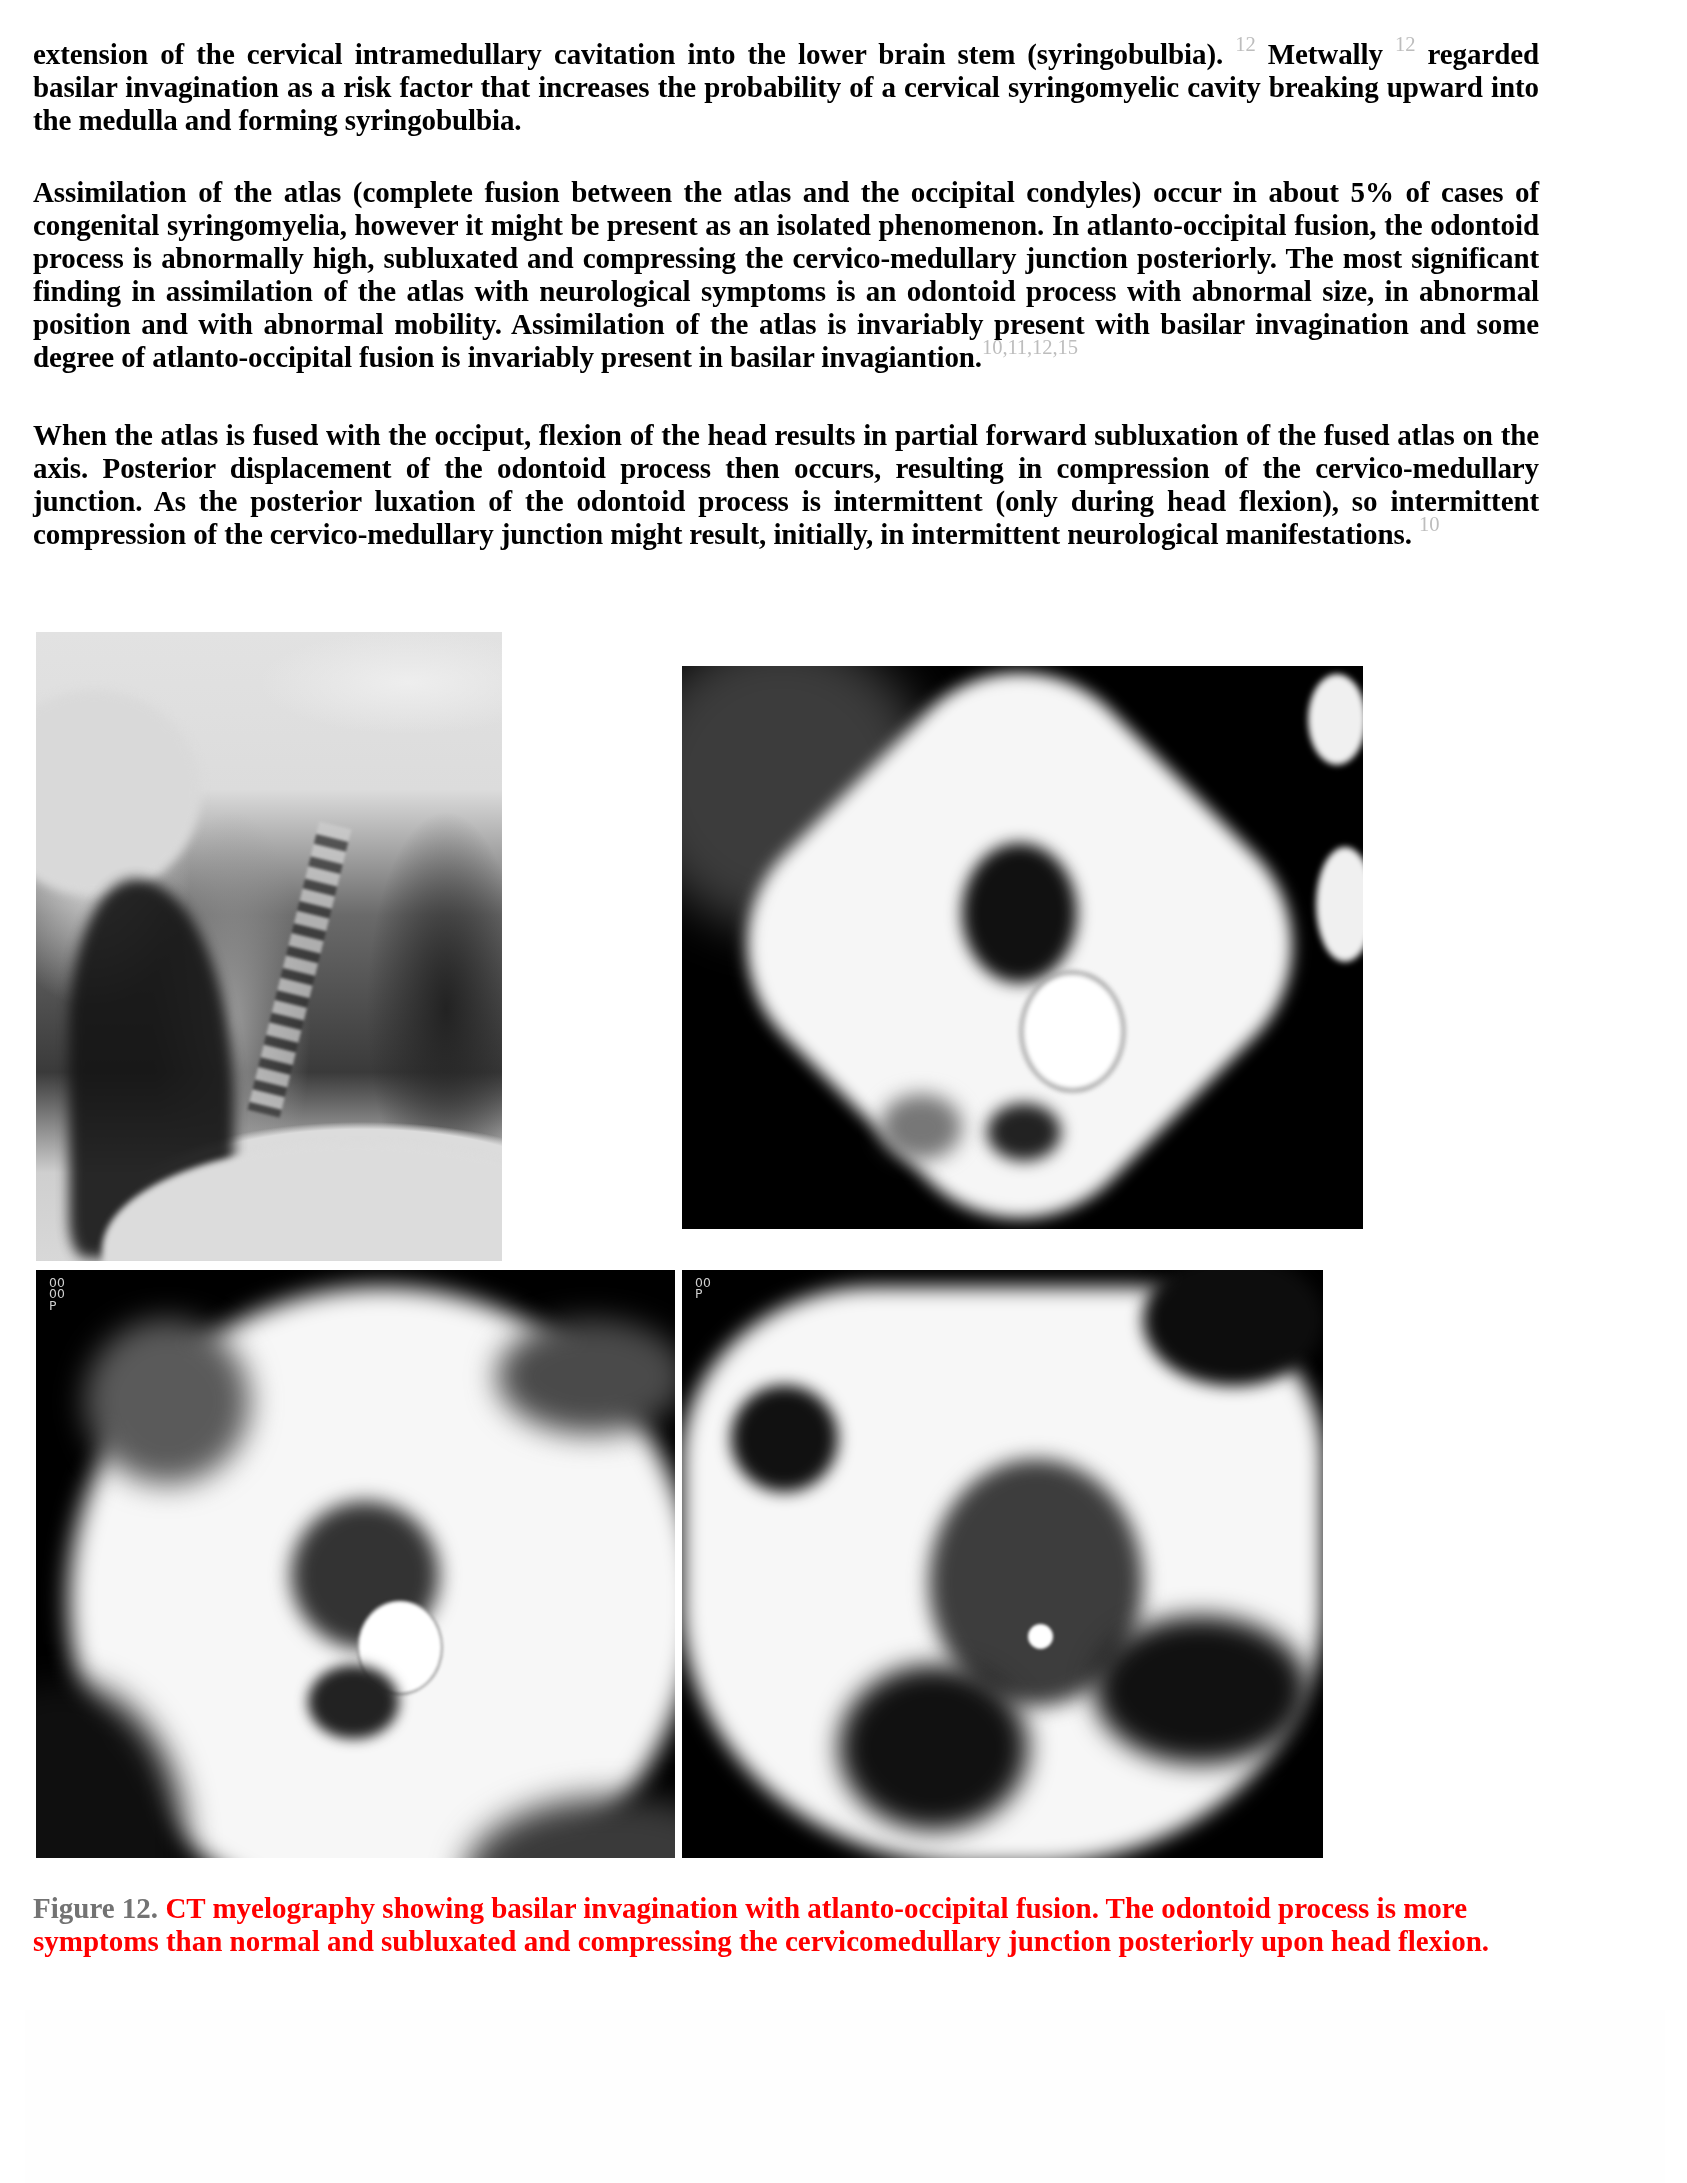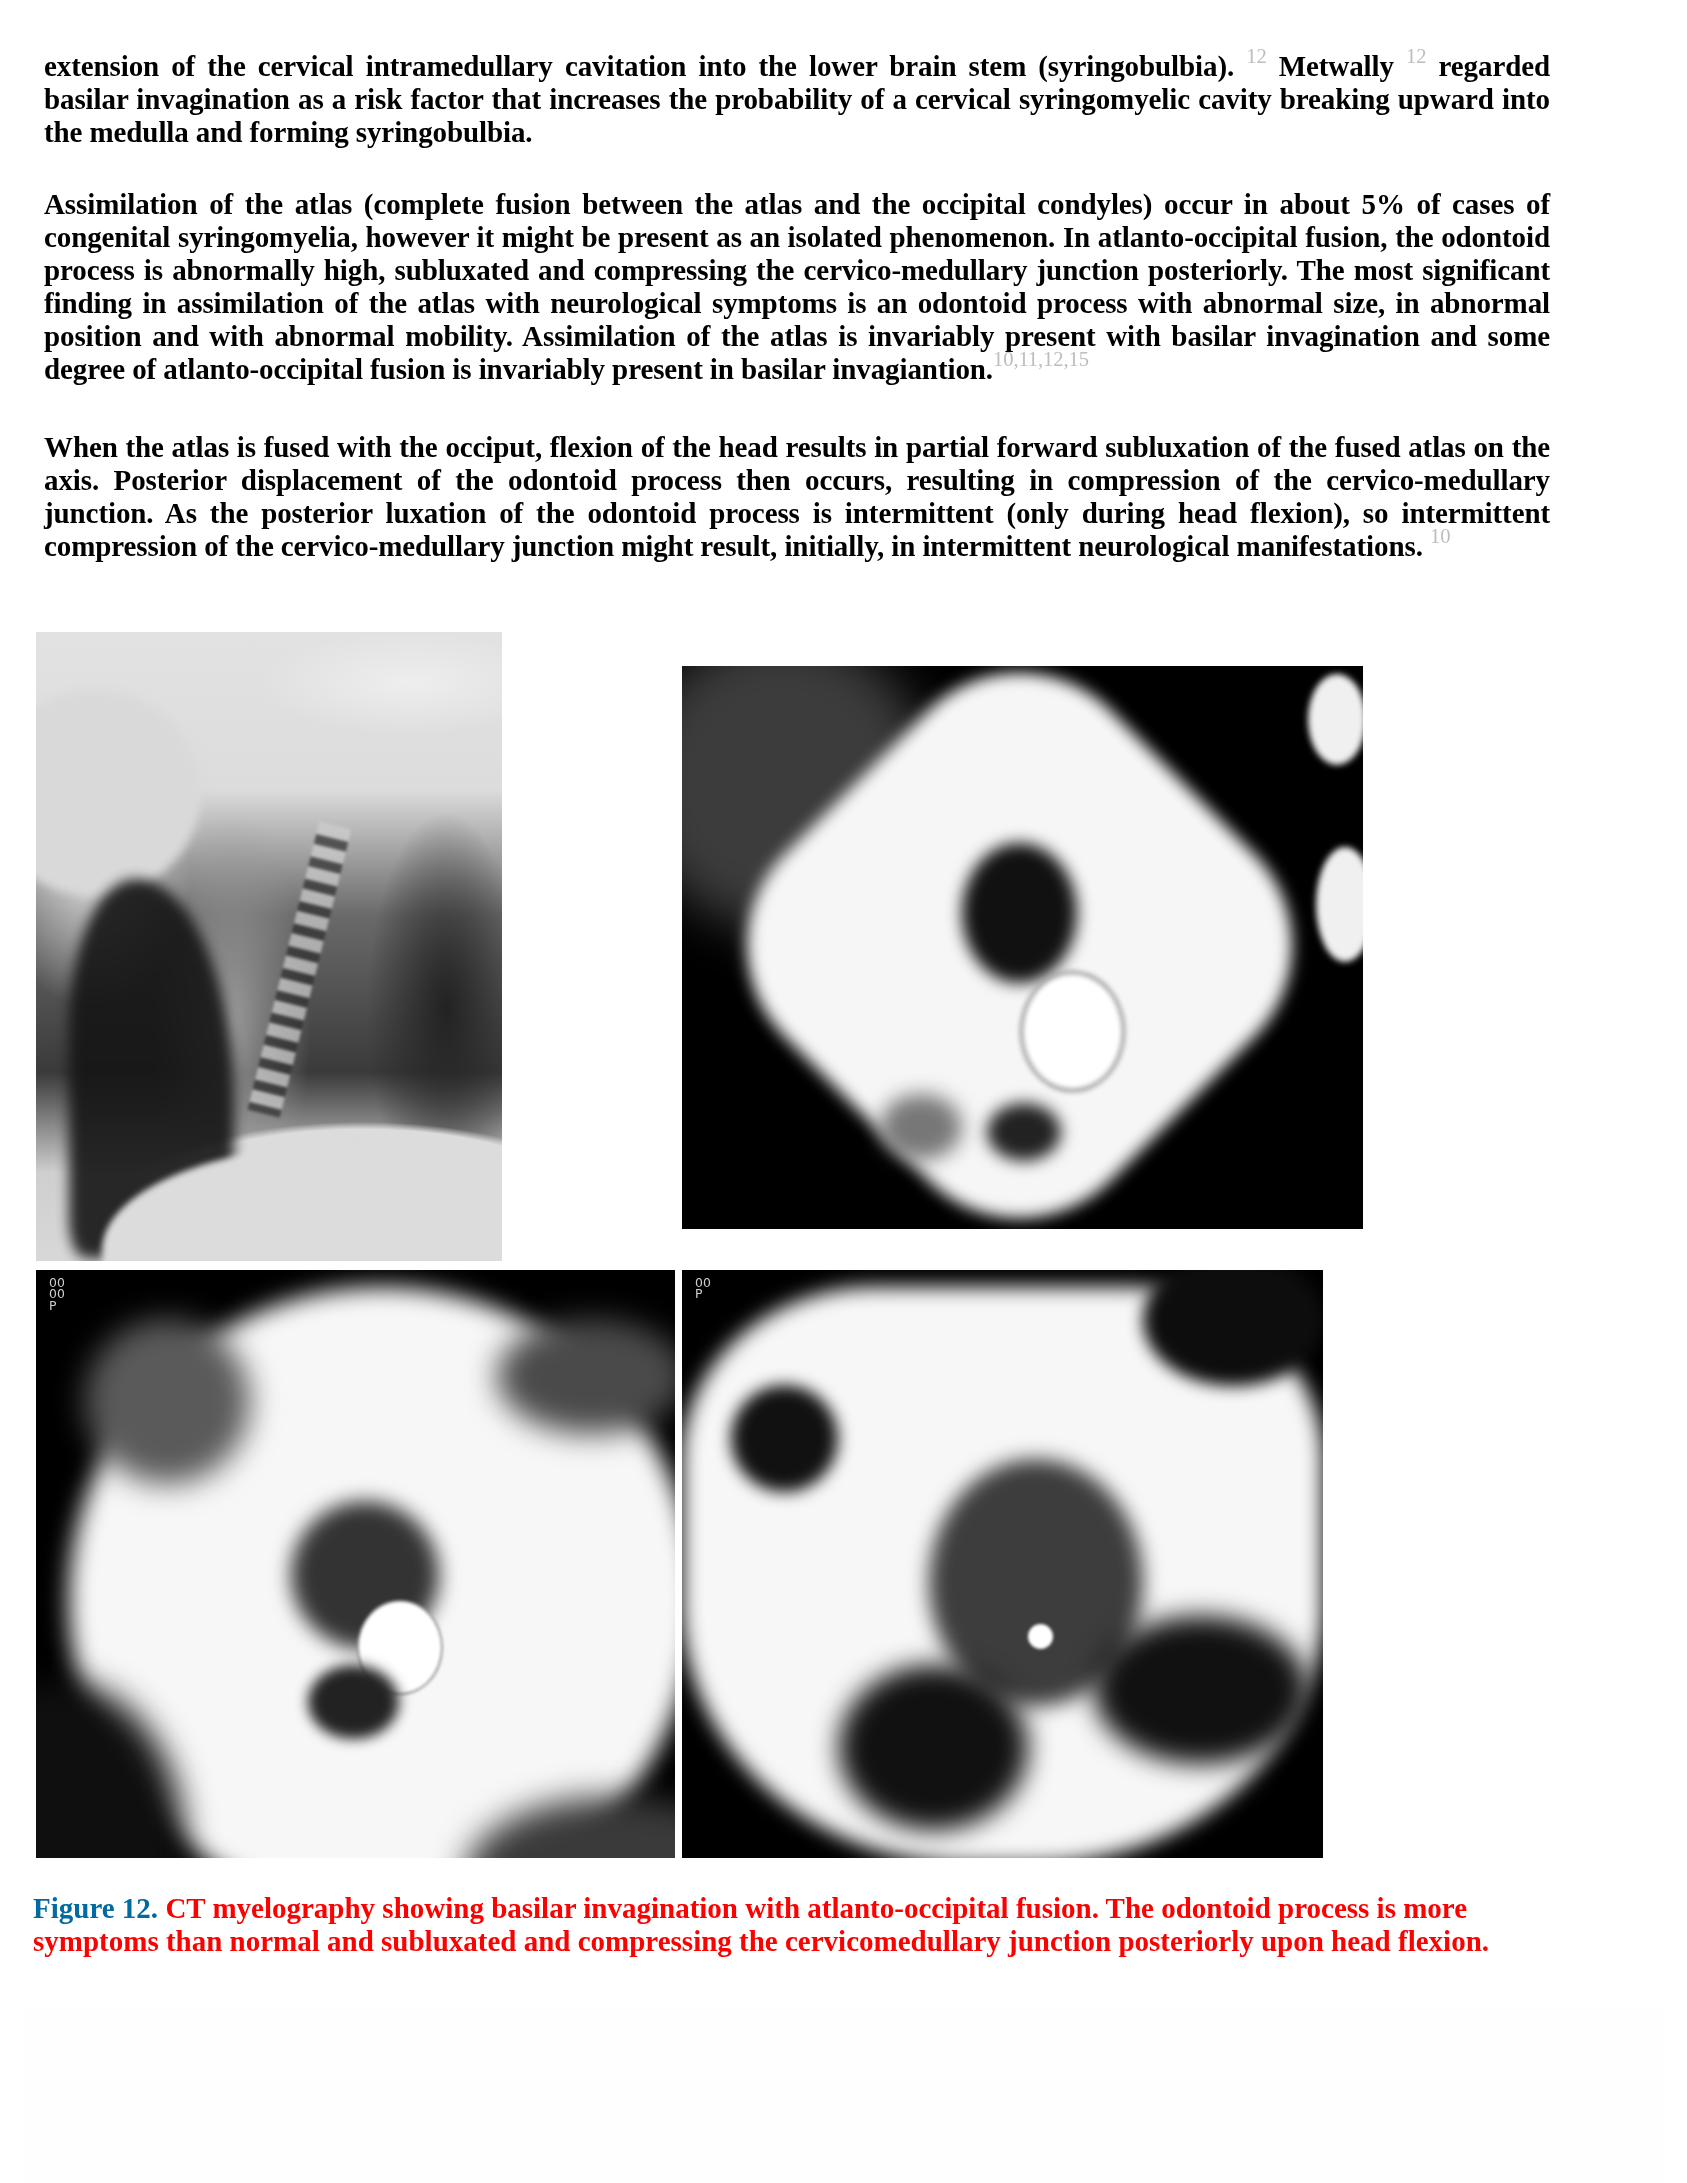--- a/index.html
+++ b/index.html
@@ -10,28 +10,27 @@
     body {
       width: 1687px;
       height: 2183px;
       position: relative;
       overflow: hidden;
       font-family: "Liberation Serif", "DejaVu Serif", serif;
       color: #000000;
     }
     .para {
       position: absolute;
-      left: 44px;
+      left: 33px;
       width: 1506px;
       font-weight: bold;
       font-size: 29px;
       line-height: 33px;
       text-align: justify;
       letter-spacing: -0.1px;
-      margin-top: 12px;
     }
     sup.ref {
       color: #bdbdbd;
       font-weight: normal;
       font-size: 20.6px;
       vertical-align: 0;
       position: relative;
       top: -13px;
       line-height: 0;
     }
@@ -144,21 +143,21 @@
 
     #caption {
       position: absolute;
       left: 33px; top: 1892px;
       width: 1506px;
       font-weight: bold;
       font-size: 29px;
       line-height: 33px;
       color: #ff0000;
     }
-    #caption .label { color: #0369a1; }
+    #caption .label { color: #737373; }
 
     #blank-area {
       position: absolute;
       left: 25px; top: 2010px; width: 1640px; height: 173px;
       background: #fefefe;
     }
   </style>
 </head>
 <body>
 

